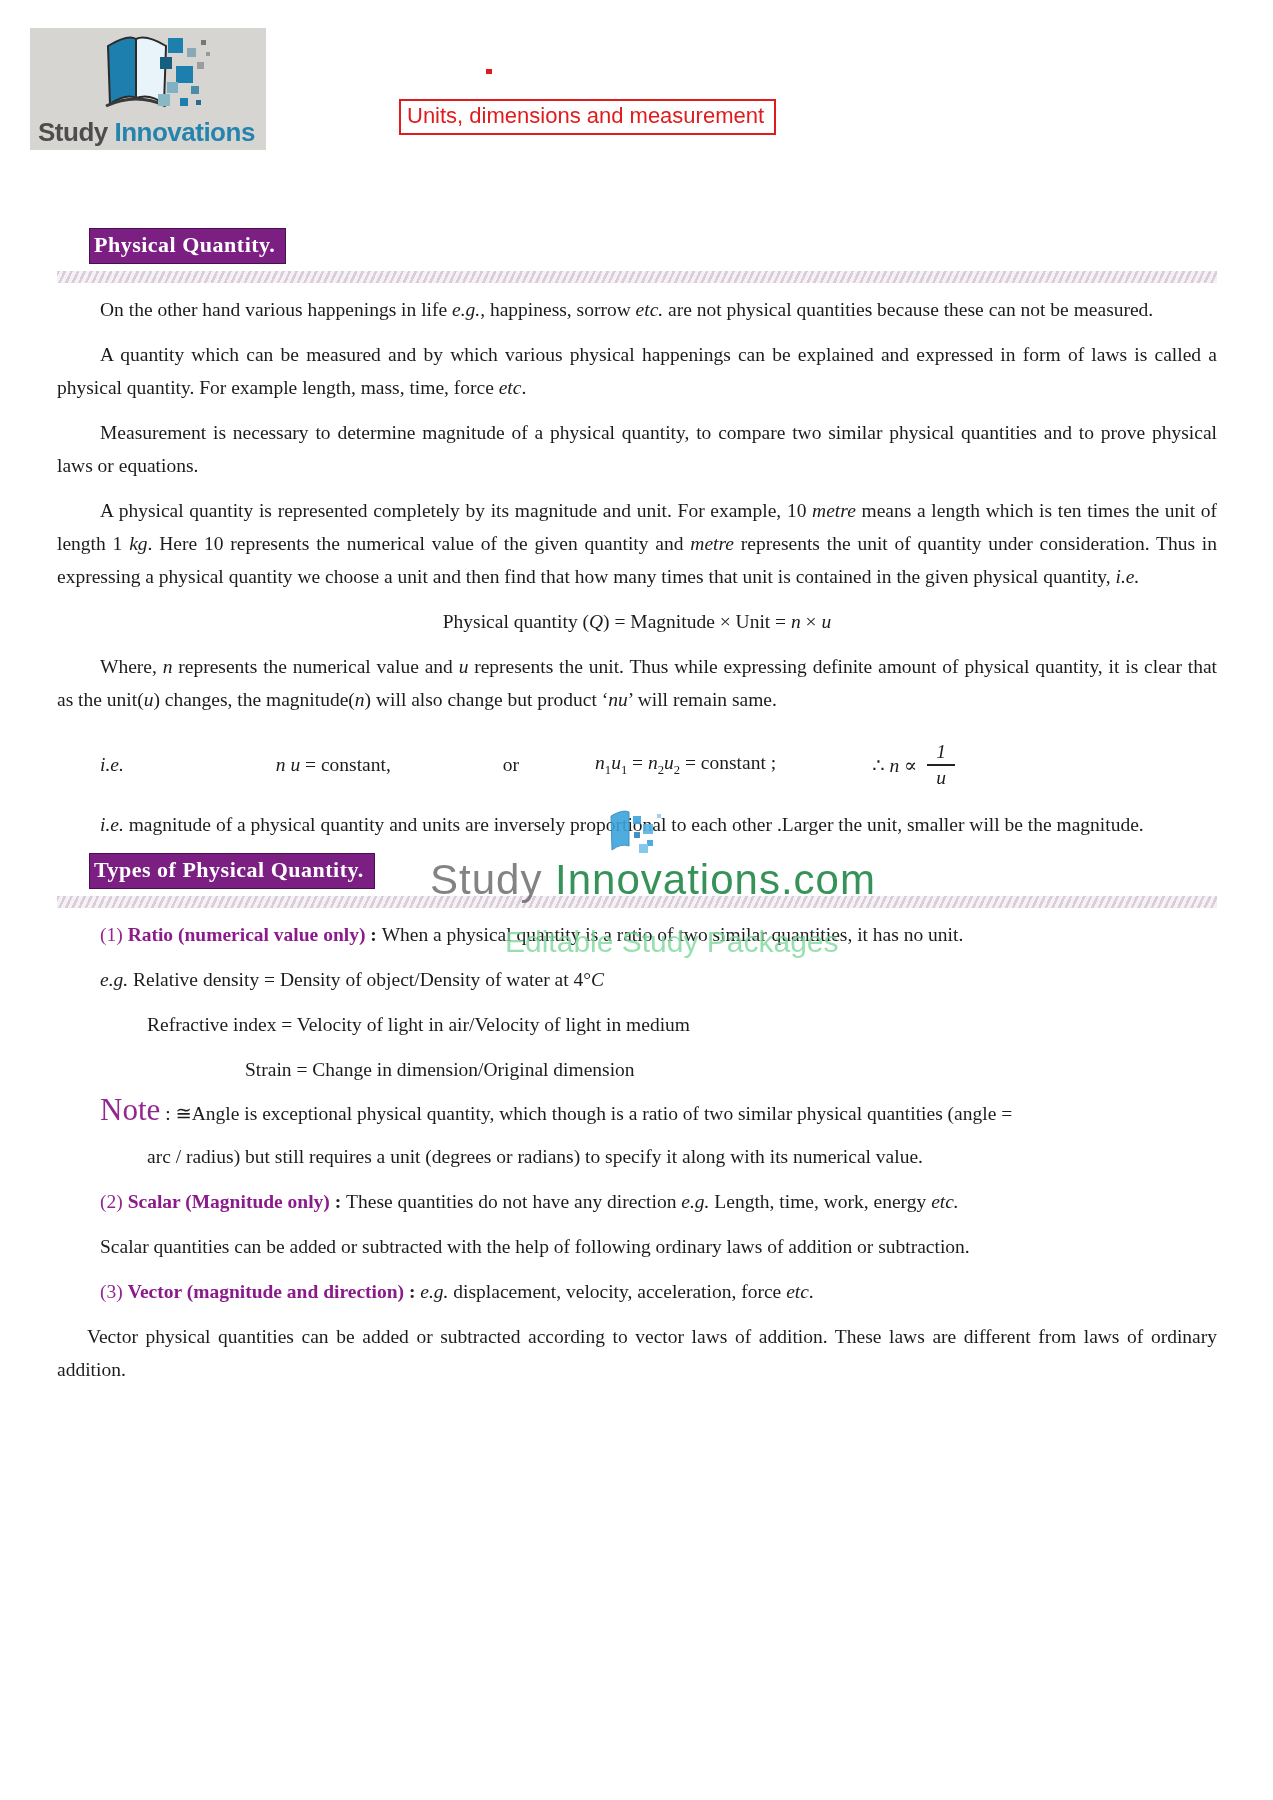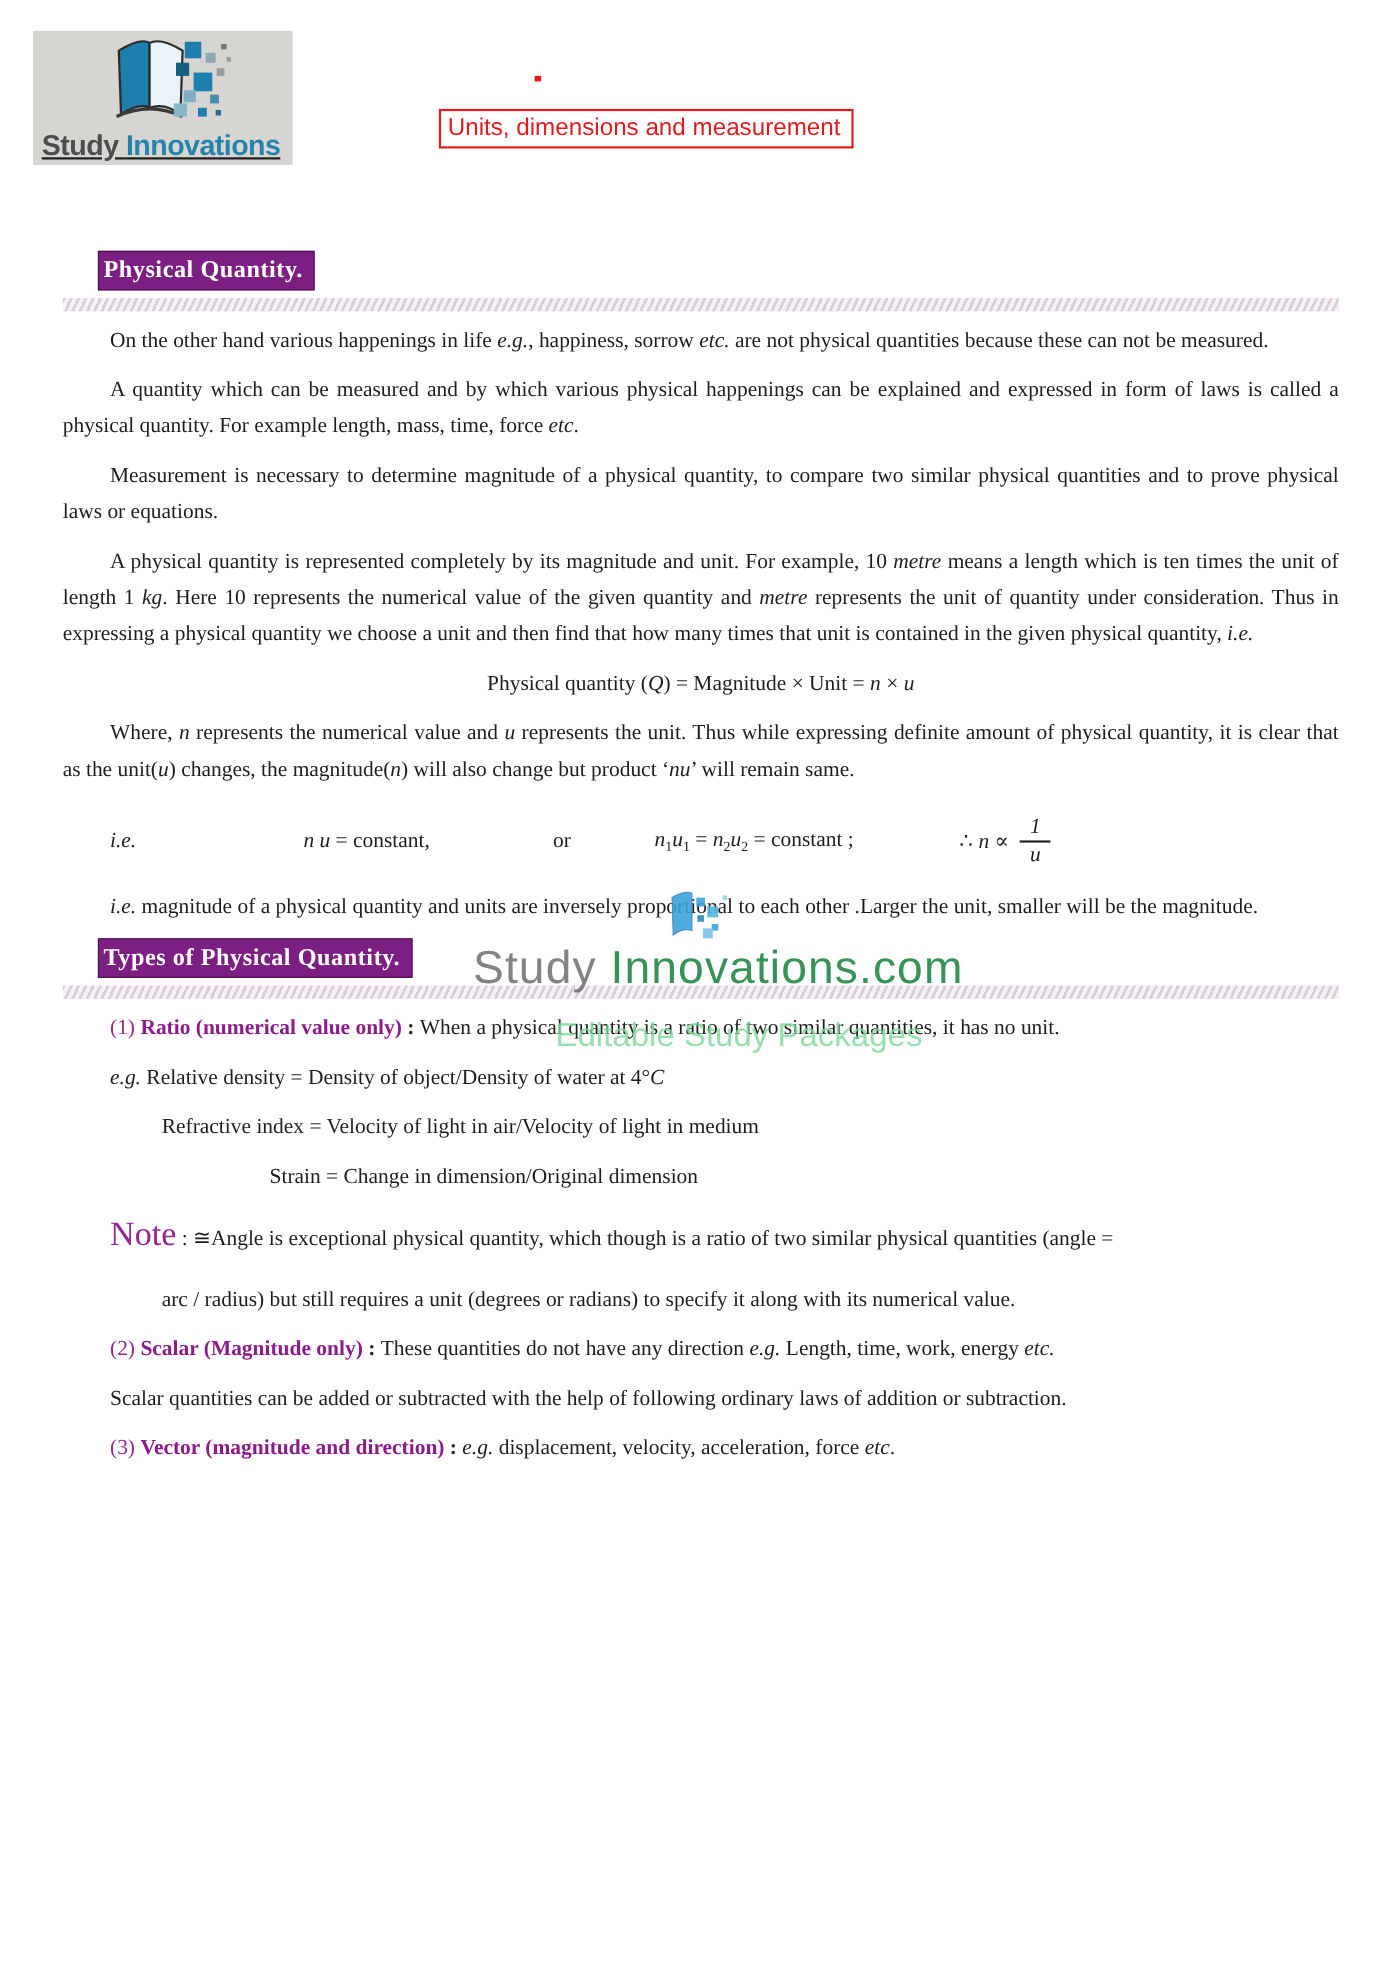--- a/index.html
+++ b/index.html
@@ -12,21 +12,21 @@
 
   
   .logo-block{
     position:absolute;left:30px;top:28px;width:236px;height:122px;
     background:#d7d5d2;overflow:hidden;
   }
   .logo-art{position:absolute;left:40px;top:2px;}
   .logo-text{
     position:absolute;left:8px;bottom:2px;width:230px;
     font-family:"Liberation Sans",sans-serif;font-weight:bold;font-size:26px;
-    letter-spacing:-0.5px;white-space:nowrap;text-decoration:underline;
+    letter-spacing:-0.5px;white-space:nowrap;
   }
   .logo-study{color:#4d4d4d;}
   .logo-innov{color:#2584ad;}
 
   .red-dot{position:absolute;left:486px;top:69px;width:6px;height:5px;background:#e01b1e;}
   .title-box{
     position:absolute;left:399px;top:99px;
     border:2px solid #e01b1e;color:#e01b1e;
     font-family:"Liberation Sans",sans-serif;font-size:22px;
     padding:2px 10px 4px 6px;white-space:nowrap;
@@ -62,21 +62,21 @@
   p{font-size:19.5px;line-height:33px;text-align:justify;margin:0 0 12px 0;}
   p.ind{text-indent:43px;}
   .it{font-style:italic;}
   .pn{color:#93278f;}
   .pb{color:#8b1b8b;font-weight:bold;}
   .bd{font-weight:bold;color:#222;}
   .center-f{text-align:center;text-indent:0;margin:2px 0 12px 0;}
   .ex1{margin-left:43px;text-align:left;}
   .ex2{margin-left:90px;text-align:left;}
   .ex3{margin-left:188px;text-align:left;}
-  .note-p{padding-left:150px;text-indent:-107px;line-height:48px;margin:4px 0 14px 0;text-align:justify;}
+  .note-p{padding-left:150px;text-indent:-107px;line-height:24px;margin:4px 0 14px 0;text-align:justify;}
   .note-word{color:#93278f;font-size:31px;}
   .item{text-indent:43px;}
   .small-ind{text-indent:30px;}
 
   
   .frow{display:flex;align-items:center;margin:18px 0 12px 0;font-size:19.5px;min-height:62px;}
   .f-ie{margin-left:43px;}
   .f-nu{margin-left:152px;}
   .f-or{margin-left:112px;}
   .f-n1u1{margin-left:76px;}
@@ -168,15 +168,16 @@
     <p class="ex2"><span>Refractive index = Velocity of light in air/Velocity of light in medium</span></p>
     <p class="ex3"><span>Strain = Change in dimension/Original dimension</span></p>
 
     <p class="note-p"><span class="note-word">Note</span><span> : </span><span>≅</span><span>Angle is exceptional physical quantity, which though is a ratio of two similar physical quantities (angle =</span></p>
     <p class="ex2"><span>arc / radius) but still requires a unit (degrees or radians) to specify it along with its numerical value.</span></p>
 
     <p class="item"><span class="pn">(2) </span><span class="pb">Scalar (Magnitude only)</span><span class="bd"> : </span><span>These quantities do not have any direction </span><span class="it">e.g.</span><span> Length, time, work, energy </span><span class="it">etc.</span></p>
     <p class="ind"><span>Scalar quantities can be added or subtracted with the help of following ordinary laws of addition or subtraction.</span></p>
 
     <p class="item"><span class="pn">(3) </span><span class="pb">Vector (magnitude and direction)</span><span class="bd"> : </span><span class="it">e.g.</span><span> displacement, velocity, acceleration, force </span><span class="it">etc</span><span>.</span></p>
+    <p class="small-ind"><span>Vector physical quantities can be added or subtracted according to vector laws of addition. These laws are different from laws of ordinary addition.</span></p>
 
   </div>
 </div>
 
 </body></html>

